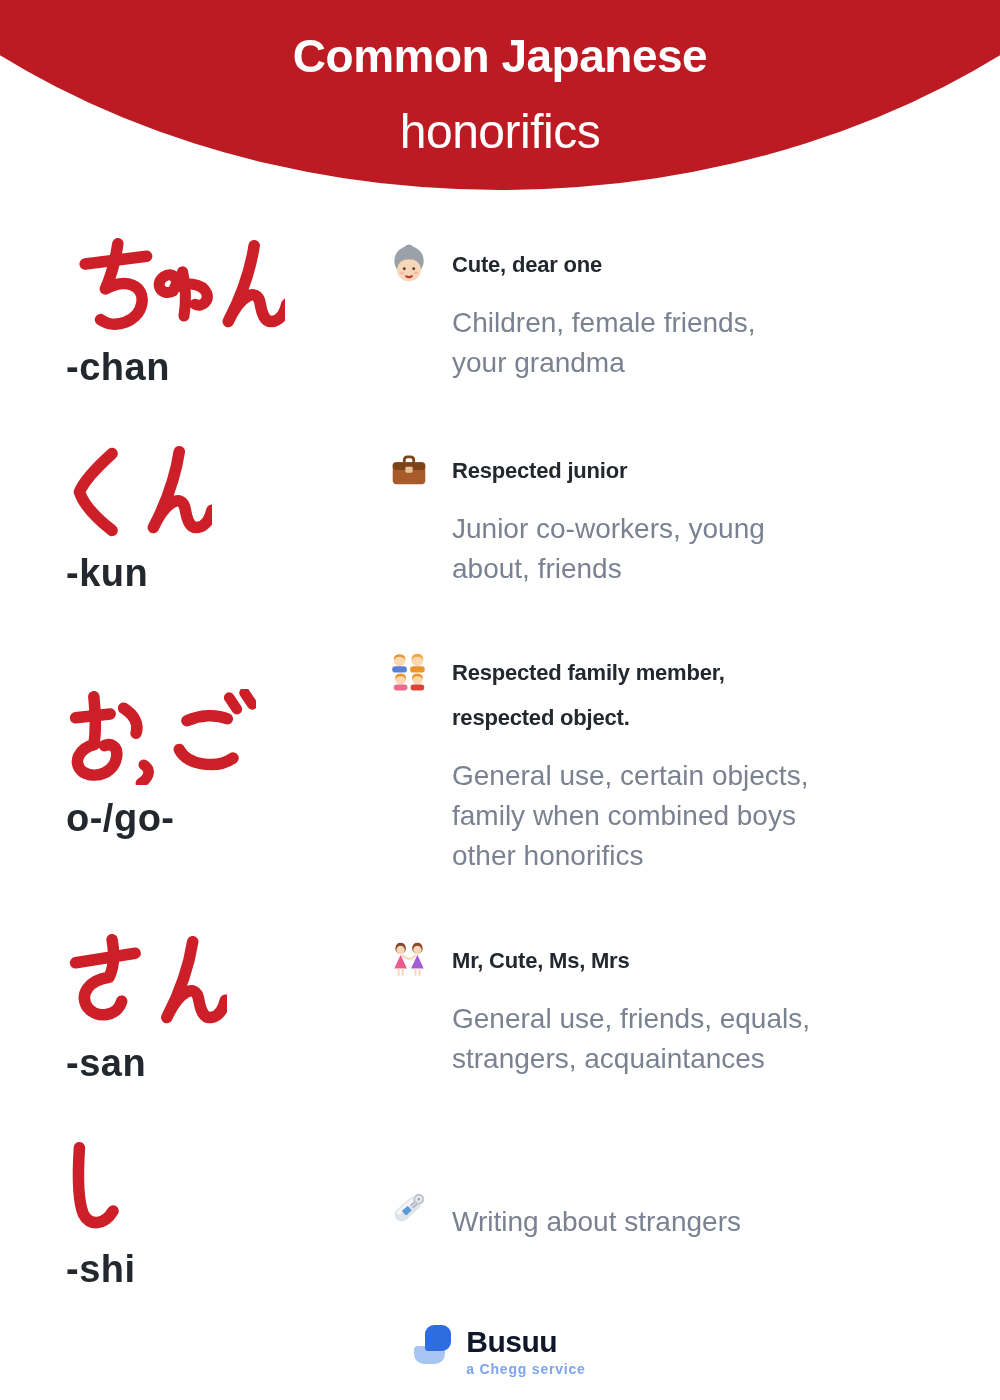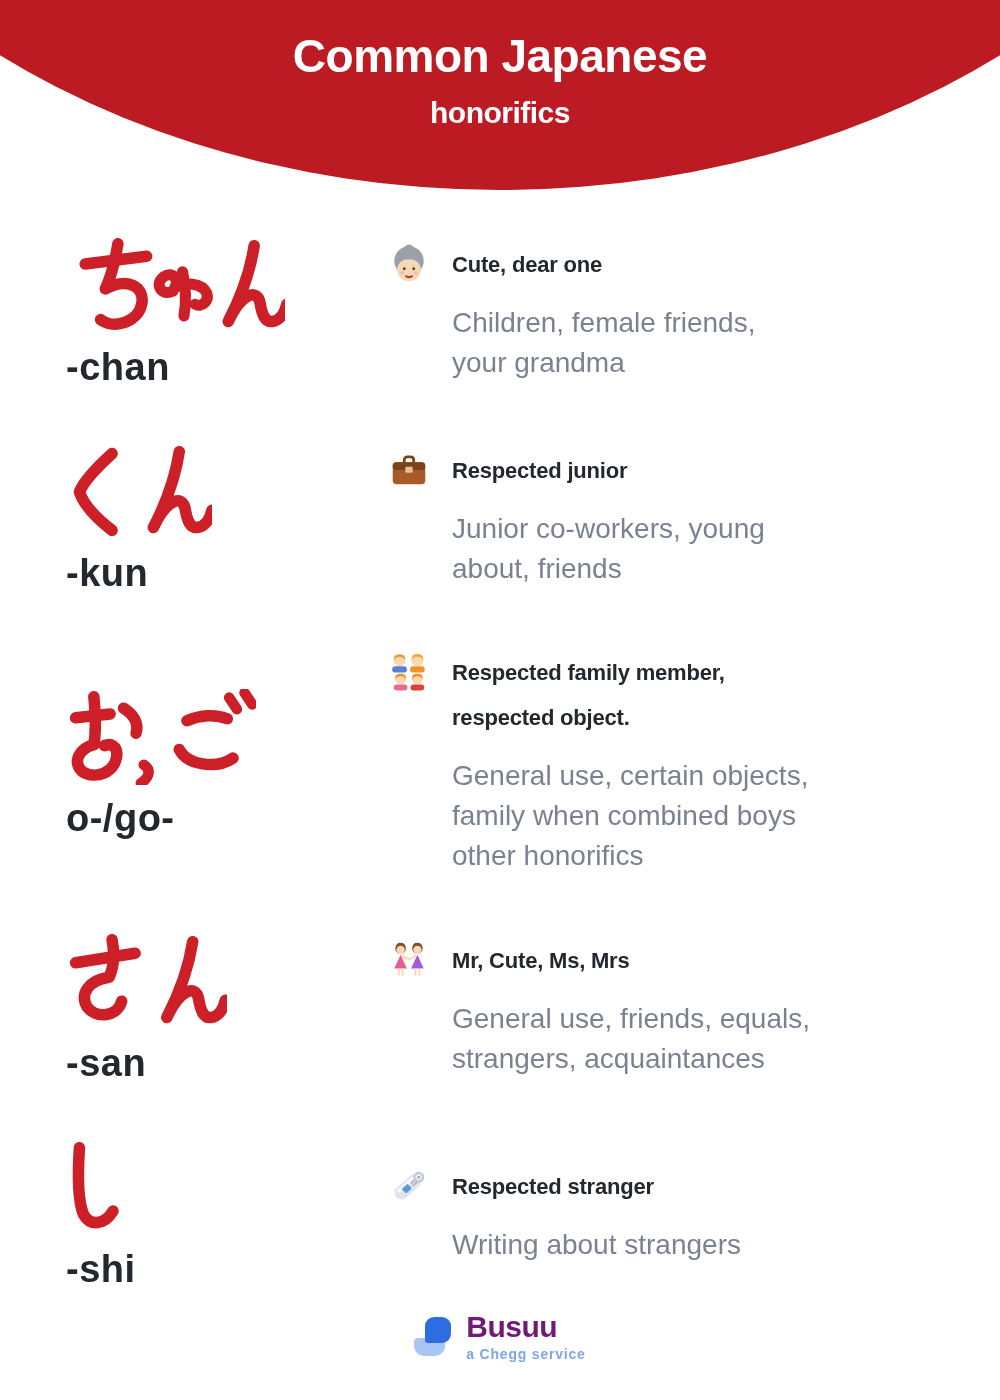--- a/index.html
+++ b/index.html
@@ -4,21 +4,21 @@
 <style>
   html,body{margin:0;padding:0;background:#ffffff;width:1000px;height:1400px;overflow:hidden;
     font-family:"Liberation Sans","DejaVu Sans",sans-serif;}
   .page{position:relative;width:1000px;height:1084px;background:#fff;}
 
   
   .header{position:relative;width:1000px;height:190px;}
   .header svg.arc{position:absolute;top:0;left:0;display:block;}
   .header-titles{position:absolute;top:0;left:0;width:100%;text-align:center;color:#fff;}
   .header-line1{margin-top:33px;font-size:46px;font-weight:bold;letter-spacing:-0.5px;line-height:1;}
-  .header-line2{margin-top:19px;font-size:30px;font-weight:bold;letter-spacing:-0.5px;line-height:1;}
+  .header-line2{margin-top:29px;font-size:48px;font-weight:normal;letter-spacing:-0.5px;line-height:1;}
 
   
   .main{padding:48px 0 0 66px;}
   .row{display:flex;align-items:center;margin-bottom:58px;}
   .row:last-child{margin-bottom:24px;}
   .jp-col{width:322px;display:flex;flex-direction:column;align-items:flex-start;gap:14px;flex:none;}
   .kana{display:block;}
   .kana path{fill:none;stroke:#cd1f27;stroke-width:12;stroke-linecap:round;stroke-linejoin:round;}
   .kana .thin{stroke-width:11;}
   .romaji{font-size:38px;font-weight:bold;color:#23282e;letter-spacing:0.5px;line-height:1;}
@@ -30,21 +30,21 @@
   .desc span{display:block;}
 
   
   .footer{display:flex;justify-content:center;align-items:center;gap:12px;margin-top:6px;}
   .busuu-mark{position:relative;width:40px;height:40px;flex:none;}
   .busuu-mark .dark{position:absolute;top:0;right:3px;width:26px;height:26px;background:#2e6ce2;
      border-radius:9px 9px 9px 3px;z-index:2;}
   .busuu-mark .light{position:absolute;bottom:1px;left:0;width:31px;height:18px;background:#a9c6f3;
      border-radius:4px 4px 10px 10px;z-index:1;}
   .busuu-text{display:flex;flex-direction:column;}
-  .brand{font-size:30px;font-weight:bold;color:#701a75;line-height:1;letter-spacing:-0.5px;}
+  .brand{font-size:30px;font-weight:bold;color:#0f172a;line-height:1;letter-spacing:-0.5px;margin-top:15px;}
   .tagline{font-size:14px;font-weight:bold;color:#7da4ec;letter-spacing:0.8px;margin-top:4px;}
 </style>
 </head>
 <body>
 
 <div class="page">
 
   <div class="header">
     <svg class="arc" width="1000" height="190" viewBox="0 0 1000 190" aria-hidden="true">
       <ellipse cx="500" cy="-424" rx="800" ry="614" fill="#bd1b23"></ellipse>
@@ -224,23 +224,20 @@
             <rect x="4" y="13.5" width="29" height="13" rx="6.2" fill="#dfe4ea"></rect>
             <rect x="8" y="15" width="21" height="4" rx="2" fill="#f4f6f8"></rect>
             <rect x="13" y="17.5" width="7.5" height="6" rx="1" fill="#5b9bd5"></rect>
             <rect x="22.5" y="18.5" width="6" height="1.6" rx="0.8" fill="#aab2bd"></rect>
             <rect x="22.5" y="21.5" width="6" height="1.6" rx="0.8" fill="#aab2bd"></rect>
             <circle cx="32.5" cy="20" r="5.2" fill="#c3cad4"></circle>
             <circle cx="32.5" cy="20" r="3" fill="#eef1f4"></circle>
             <circle cx="32.5" cy="20" r="1.3" fill="#9aa3ad"></circle>
           </g>
         </svg>
-        <div class="title">
-          <span>Respected stranger</span>
-        </div>
         <div class="desc">
           <span>Writing about strangers</span>
         </div>
       </div>
     </div>
 
   </div>
 
   <div class="footer">
     <div class="busuu-mark">

